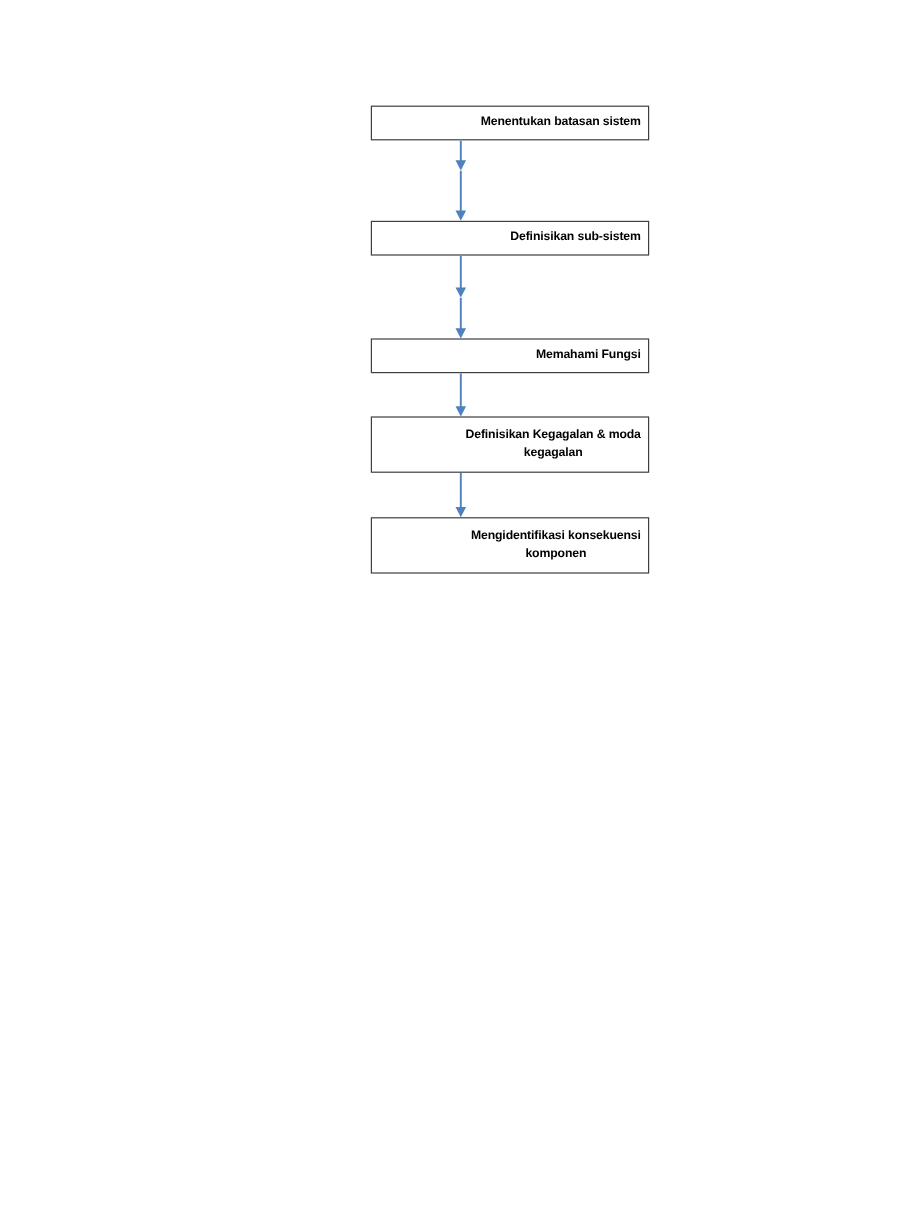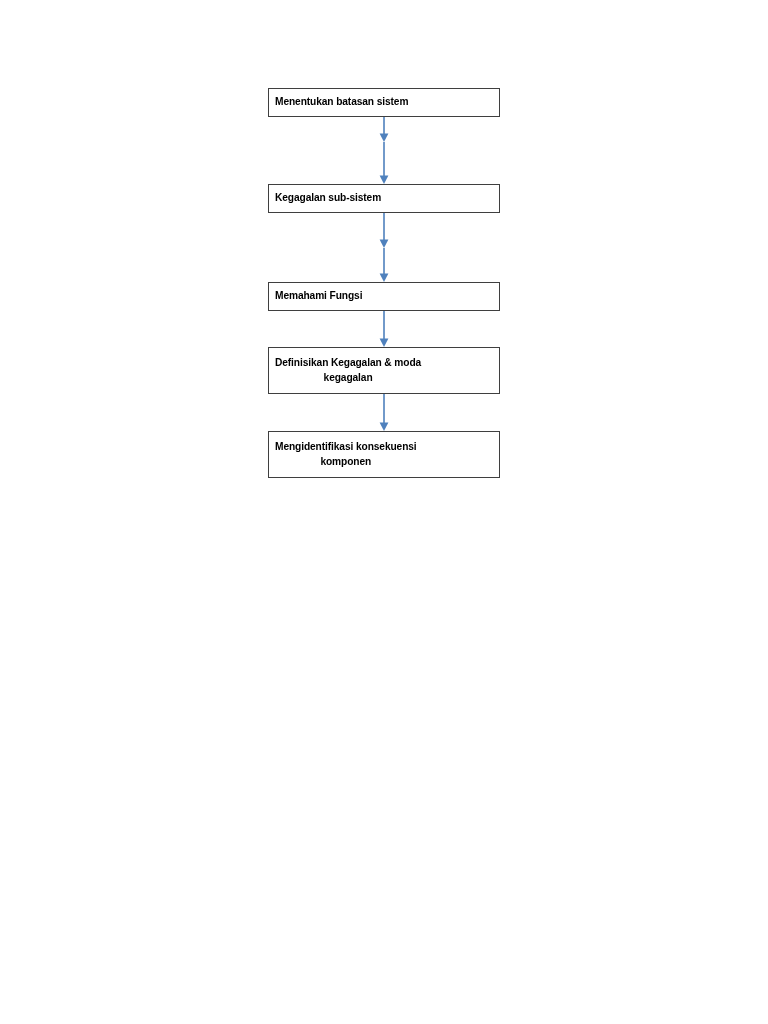--- a/index.html
+++ b/index.html
@@ -29,22 +29,23 @@
     width: 232px;
   }
 
   .node {
     box-sizing: border-box;
     width: 232px;
     border: 1.6px solid #3f3f3f;
     background: #ffffff;
     display: flex;
     align-items: center;
-    justify-content: flex-start;
+    justify-content: flex-end;
     text-align: center;
+    margin-left: 41px;
   }
 
   .node-label {
     display: block;
     font-family: "Liberation Sans", sans-serif;
     font-size: 10.2px;
     font-weight: bold;
     color: #000000;
     letter-spacing: -0.1px;
     line-height: 1.42;
@@ -84,21 +85,21 @@
 
 
     <div class="connector">
       <svg width="12" height="42" viewBox="0 0 12 42">
         <line x1="6" y1="0" x2="6" y2="35" stroke="#4f81bd" stroke-width="1.6"></line>
         <polygon points="6,42 1.6,33.5 10.4,33.5" fill="#4f81bd"></polygon>
       </svg>
     </div>
 
     <div class="node single">
-      <span class="node-label">Kegagalan sub-sistem</span>
+      <span class="node-label">Definisikan sub-sistem</span>
     </div>
 
     <div class="connector">
       <svg width="12" height="35" viewBox="0 0 12 35">
         <line x1="6" y1="0" x2="6" y2="28" stroke="#4f81bd" stroke-width="1.6"></line>
         <polygon points="6,35 1.6,26.5 10.4,26.5" fill="#4f81bd"></polygon>
       </svg>
     </div>
 
 

